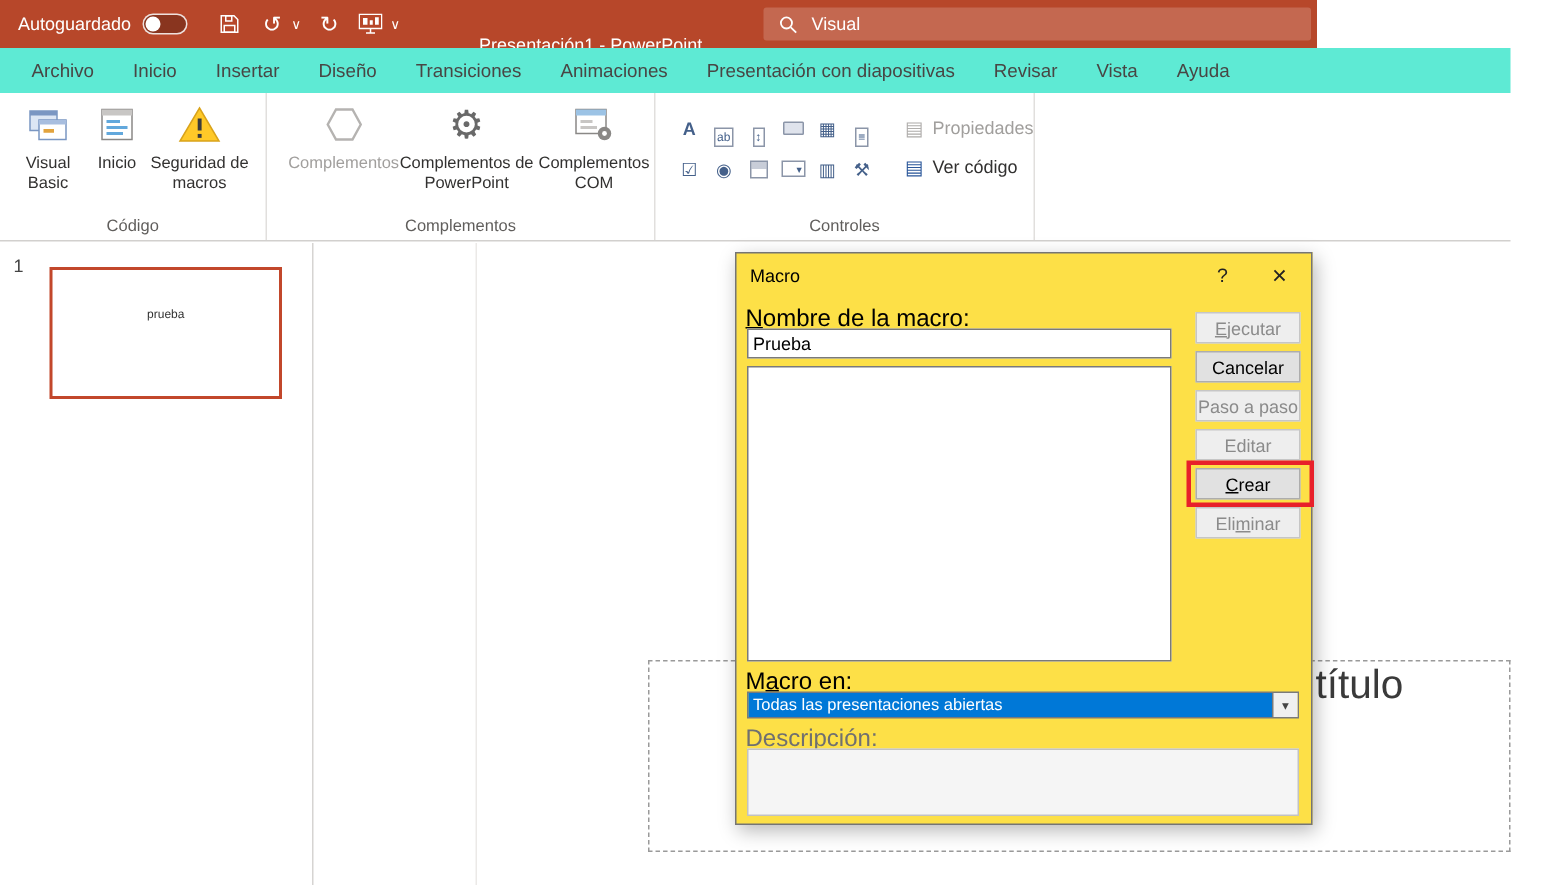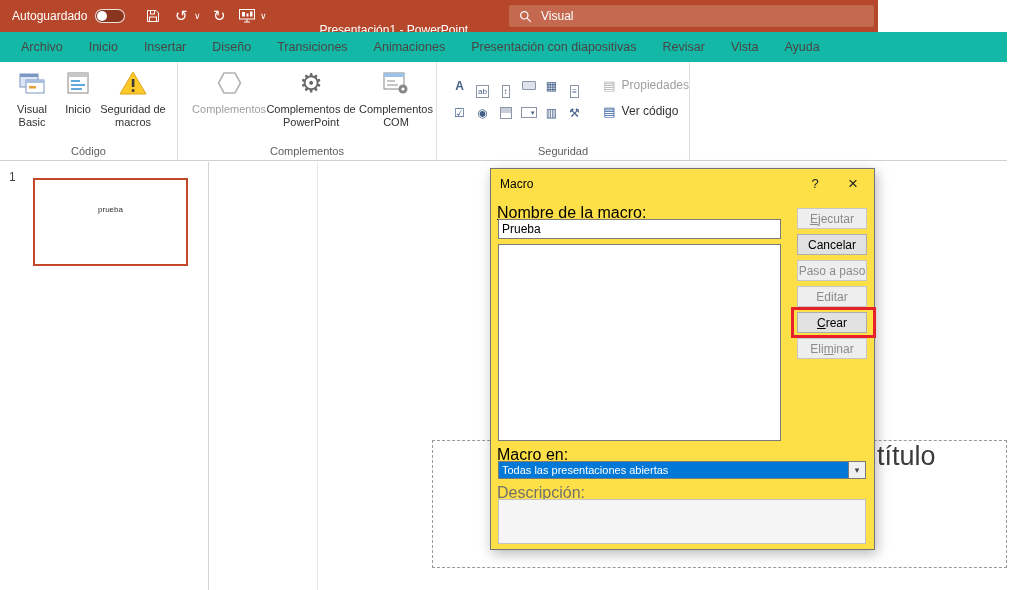--- a/index.html
+++ b/index.html
@@ -16,21 +16,21 @@
   .toggle .knob { position:absolute; left:1px; top:1px; width:10px; height:10px; border-radius:50%; background:#fff; }
   .tb-icon { width:24px; height:26px; display:flex; align-items:center; justify-content:center;
              font-size:15px; color:#fff; margin:0 2px; cursor:pointer; }
   .tb-icon.tiny { width:12px; font-size:9px; margin-left:-4px; }
   .tb-title { margin-left:48px; white-space:nowrap;margin-top:28px; }
   .searchbox { margin-left:auto; margin-right:4px; width:365px; height:22px; border-radius:2px;
                background:rgba(255,255,255,.18); display:flex; align-items:center; padding-left:10px;
                gap:9px; font-size:12px; color:#fff; cursor:text; }
 
   
-  .tabsrow { position:absolute; top:32px; left:0; width:1007px; height:30px; background:#14b8a6;
+  .tabsrow { position:absolute; top:32px; left:0; width:1007px; height:30px; background:#5eead4;
              display:flex; align-items:stretch; padding-left:8px; }
   .tab { display:flex; align-items:center; padding:0 13px; font-size:12.5px; color:#484644;
          cursor:pointer; white-space:nowrap; }
   .tab.active { color:#323130; font-weight:600; box-shadow:inset 0 -3px 0 #B7472A; }
 
   
   .ribbon { position:absolute; top:62px; left:0; width:1007px; height:99px; background:#fff;
             border-bottom:1px solid #d2d0ce; display:flex; }
   .rb-group { position:relative; height:100%; border-right:1px solid #e1dfdd; display:flex; align-items:flex-start; }
   .g-codigo { width:178px; padding-left:8px; }
@@ -256,21 +256,21 @@
       <div class="ctl-right">
         <div class="ctl-row disabled">
           <span class="mini-ic gray">▤</span>
           <span>Propiedades</span>
         </div>
         <div class="ctl-row">
           <span class="mini-ic blue">▤</span>
           <span>Ver código</span>
         </div>
       </div>
-      <span class="rb-caption">Seguridad</span>
+      <span class="rb-caption">Controles</span>
     </div>
 
   </div>
 
   <span class="slide-number">1</span>
   <div class="thumb">
     <span class="thumb-text">prueba</span>
   </div>
   <div class="panel-divider"></div>
   <div class="slide-edge"></div>

